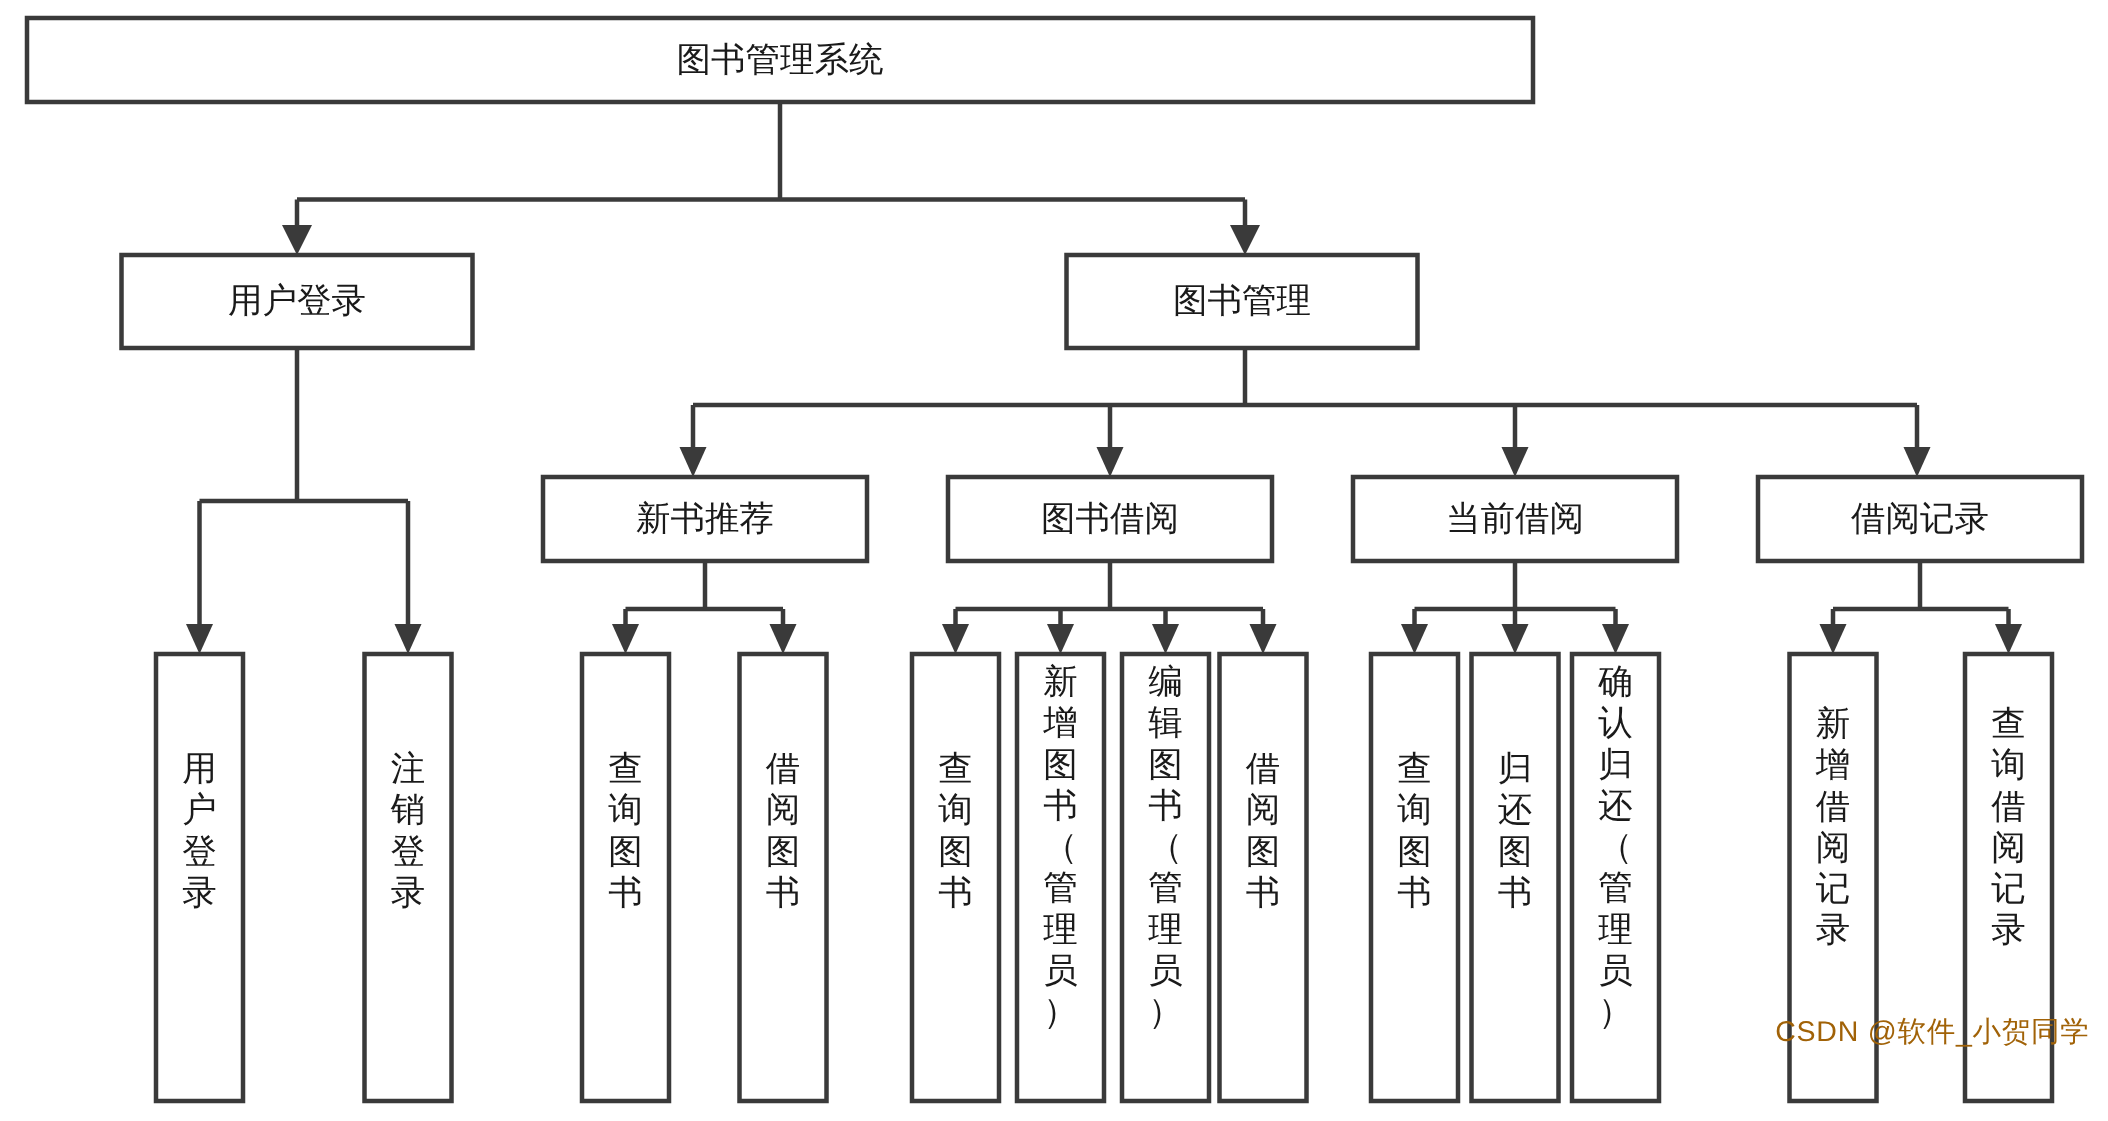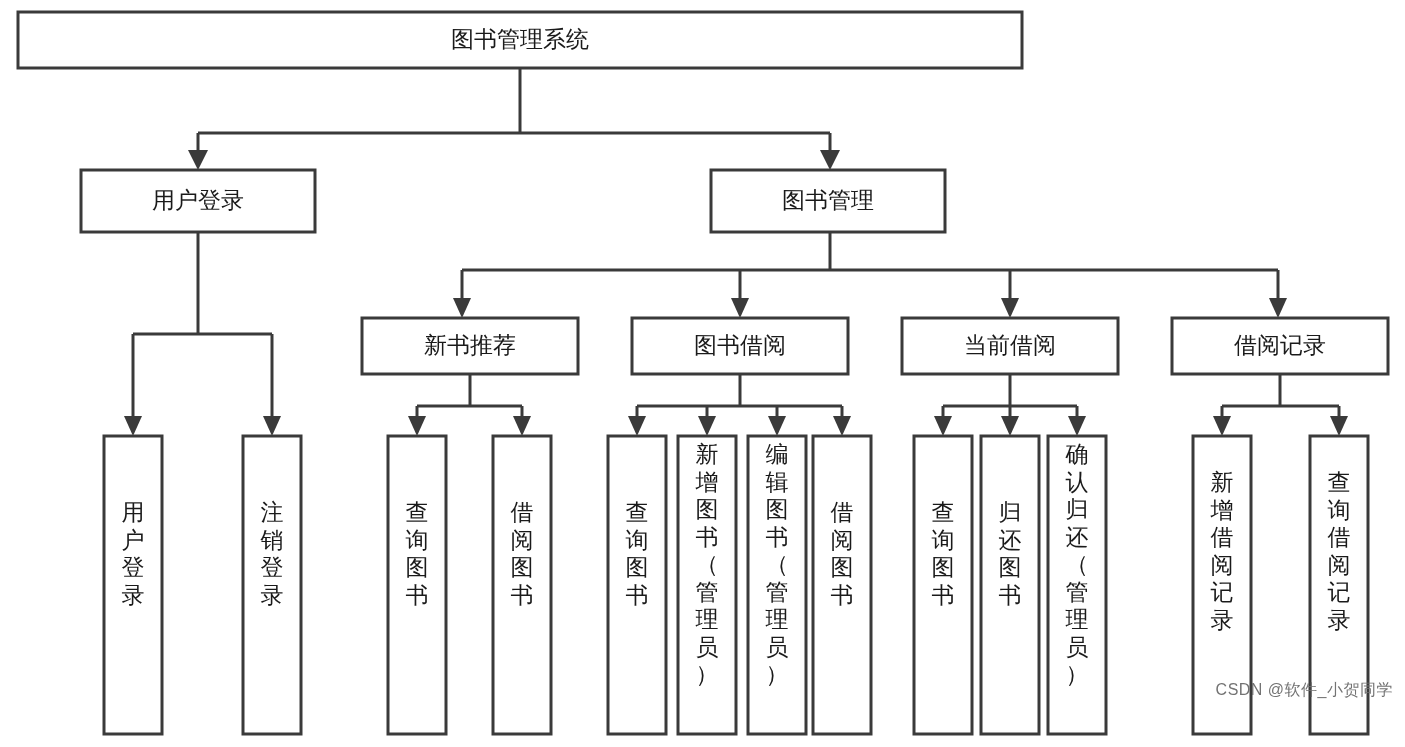--- a/index.html
+++ b/index.html
@@ -57,22 +57,22 @@
     font-family: "Liberation Sans", sans-serif;
     font-size: 23px;
     fill: #1a1a1a;
     text-anchor: middle;
   }
   .watermark {
     position: absolute;
     right: 12px;
     bottom: 6px;
     font-family: "Liberation Sans", sans-serif;
-    font-size: 16px;
-    color: #737373;
+    font-size: 19px;
+    color: #a16207;
     letter-spacing: 0.5px;
     white-space: nowrap;
     pointer-events: none;
   }
 </style>
 </head>
 <body>
 
 <div id="diagram-root">
 

